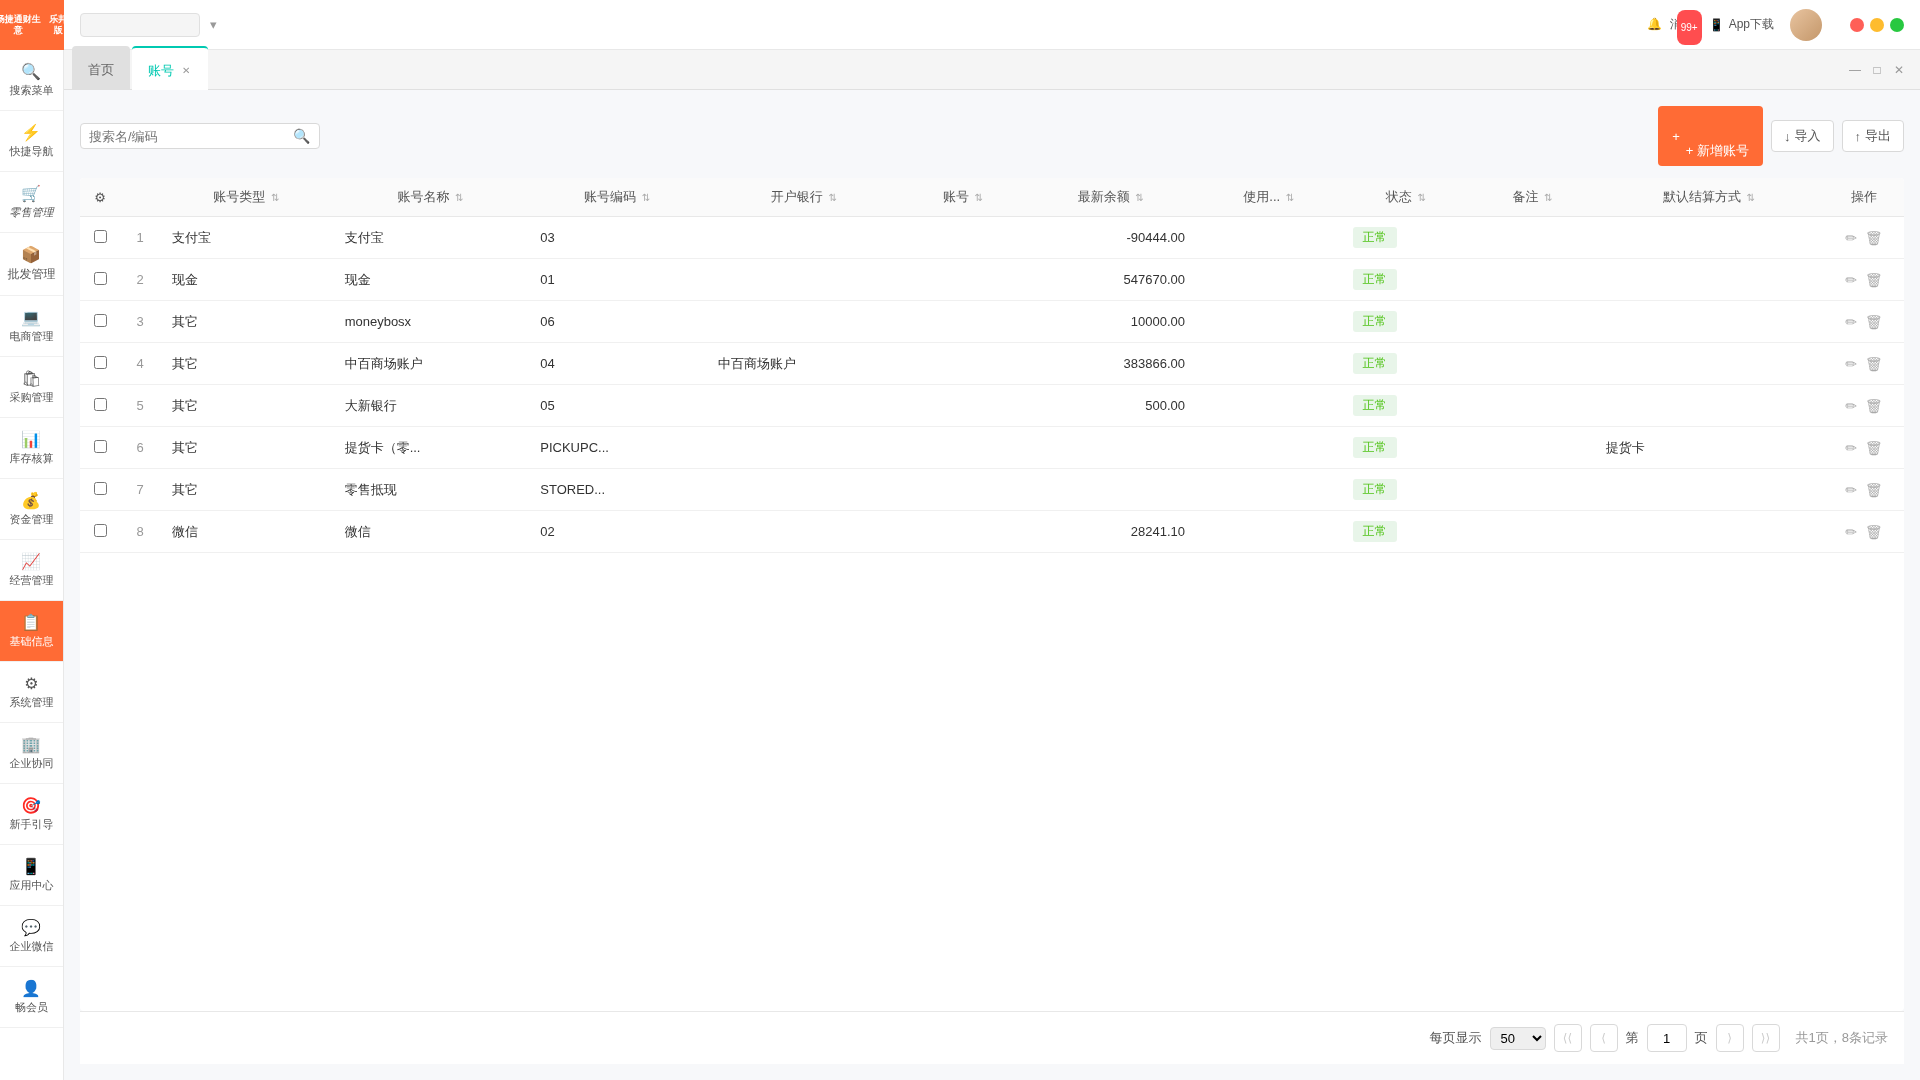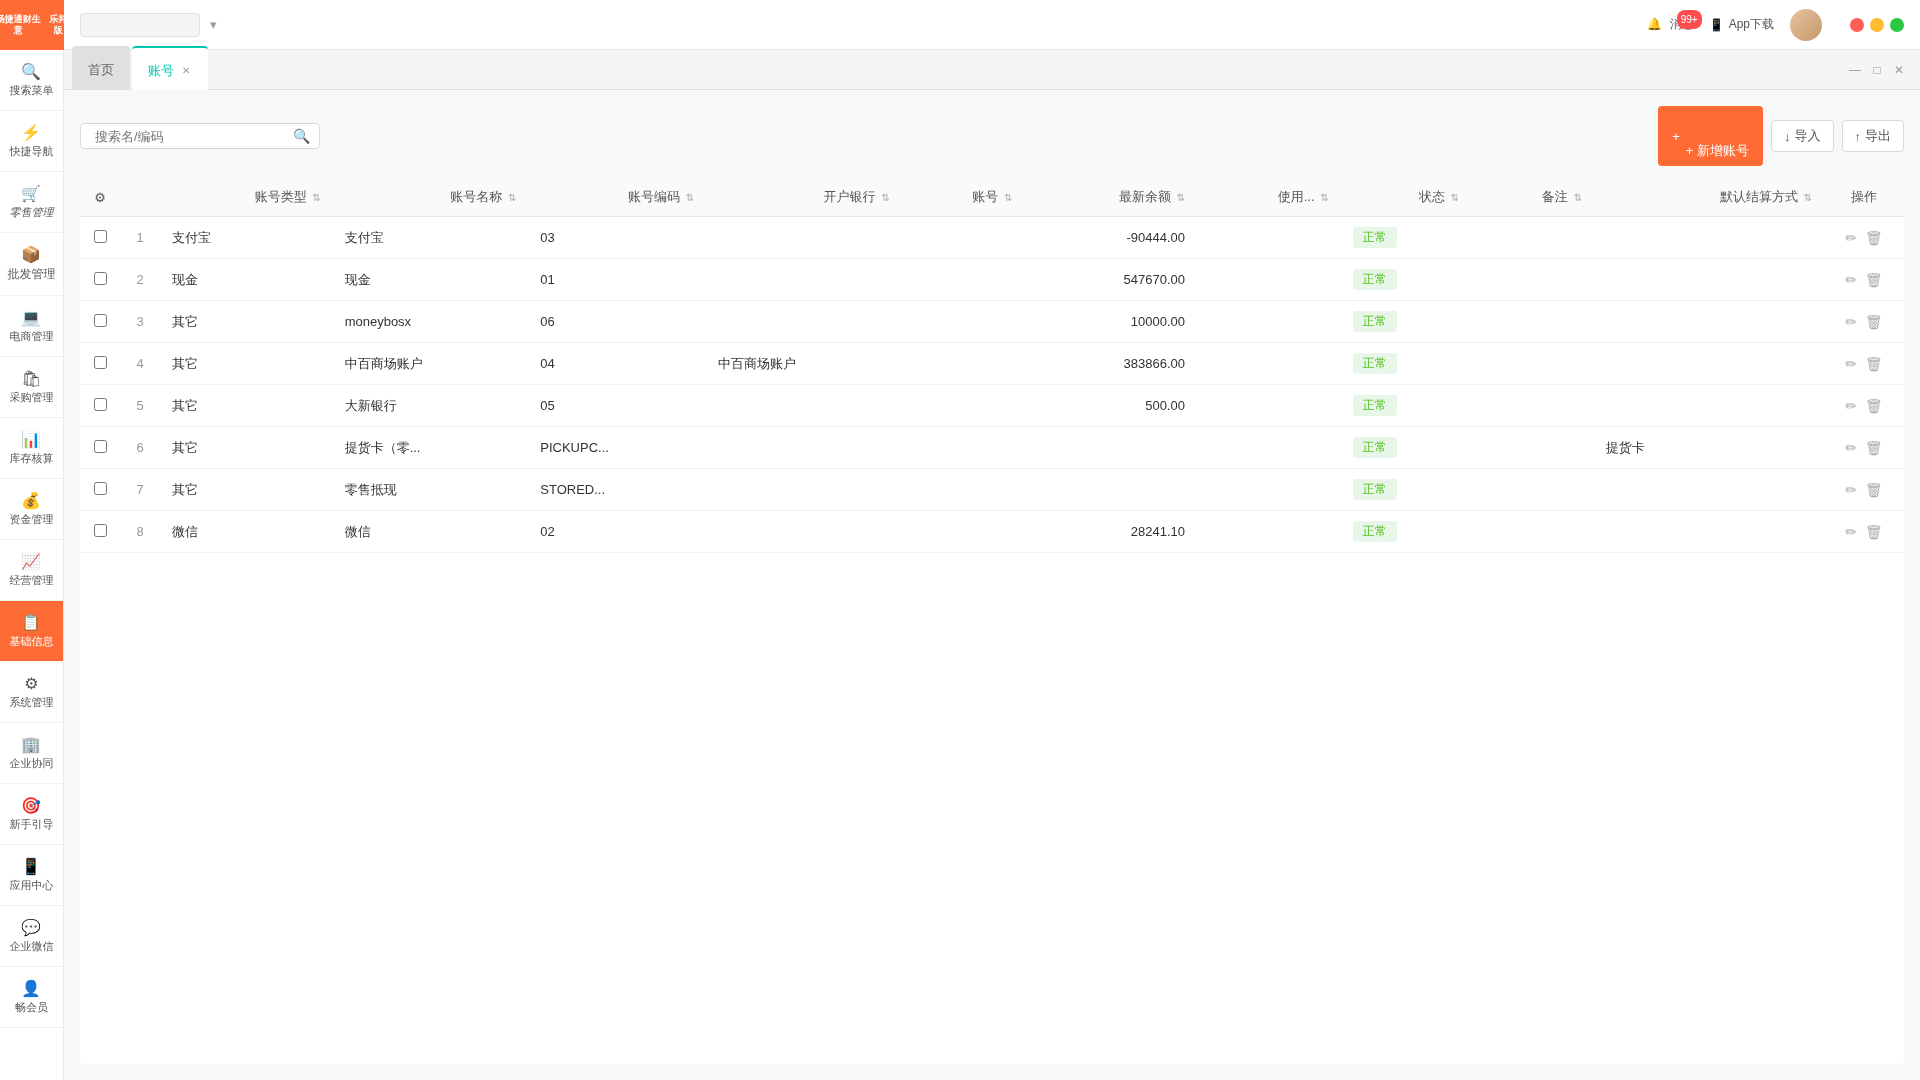--- a/index.html
+++ b/index.html
@@ -87,21 +87,21 @@
       cursor: pointer;
     }
     .badge-count {
       position: absolute;
       top: -6px;
       right: -8px;
       background: #ff4d4f;
       color: white;
       font-size: 10px;
       border-radius: 8px;
-      padding: 4px 4px;
+      padding: 12px 4px;
       min-width: 16px;
       text-align: center;
     }
     .topbar-avatar {
       width: 32px;
       height: 32px;
       border-radius: 50%;
       background: linear-gradient(135deg, #e8c4a0, #c4976a);
     }
 
@@ -165,21 +165,20 @@
       background: white;
       padding: 4px 8px;
       width: 240px;
     }
     .search-box input {
       border: none;
       outline: none;
       font-size: 13px;
       color: #4c1d95;
       flex: 1;
-      margin-left: 6px;
     }
     .search-icon { color: #999; font-size: 14px; cursor: pointer; }
     .toolbar-actions {
       display: flex;
       align-items: center;
       gap: 8px;
     }
     .btn-primary {
       background: #ff6b35;
       color: white;
@@ -216,21 +215,21 @@
       width: 100%;
       border-collapse: collapse;
       font-size: 13px;
     }
     thead tr {
       background: #fafafa;
       border-bottom: 1px solid #e8e8e8;
     }
     thead th {
       padding: 10px 12px;
-      text-align: right;
+      text-align: center;
       color: #555;
       font-weight: 500;
       white-space: nowrap;
       border-bottom: 1px solid #e8e8e8;
       position: relative;
     }
     thead th.sortable { cursor: pointer; user-select: none; }
     thead th .sort-icon { color: #aaa; font-size: 10px; margin-left: 2px; }
     thead th.gear-col { width: 40px; text-align: center; }
     thead th.action-col { width: 80px; text-align: center; }
@@ -683,15 +682,30 @@
         <div class="action-icons">
           <span class="action-icon" title="编辑">✏</span>
           <span class="action-icon delete" title="删除">🗑</span>
         </div>
       </td>
     </tr>
           </tbody>
       </table>
     </div>
 
+    <div class="pagination">
+      <span>每页显示</span>
+      <select class="page-size-select">
+        <option>50</option>
+        <option>100</option>
+      </select>
+      <button class="page-btn" disabled="">⟨⟨</button>
+      <button class="page-btn" disabled="">⟨</button>
+      <span>第</span>
+      <input class="page-input" type="text" value="1" style="">
+      <span>页</span>
+      <button class="page-btn" disabled="">⟩</button>
+      <button class="page-btn" disabled="">⟩⟩</button>
+      <span style="margin-left:8px;color:#999;">共1页，8条记录</span>
+    </div>
 
   </div>
 </div>
 
 </body></html>

